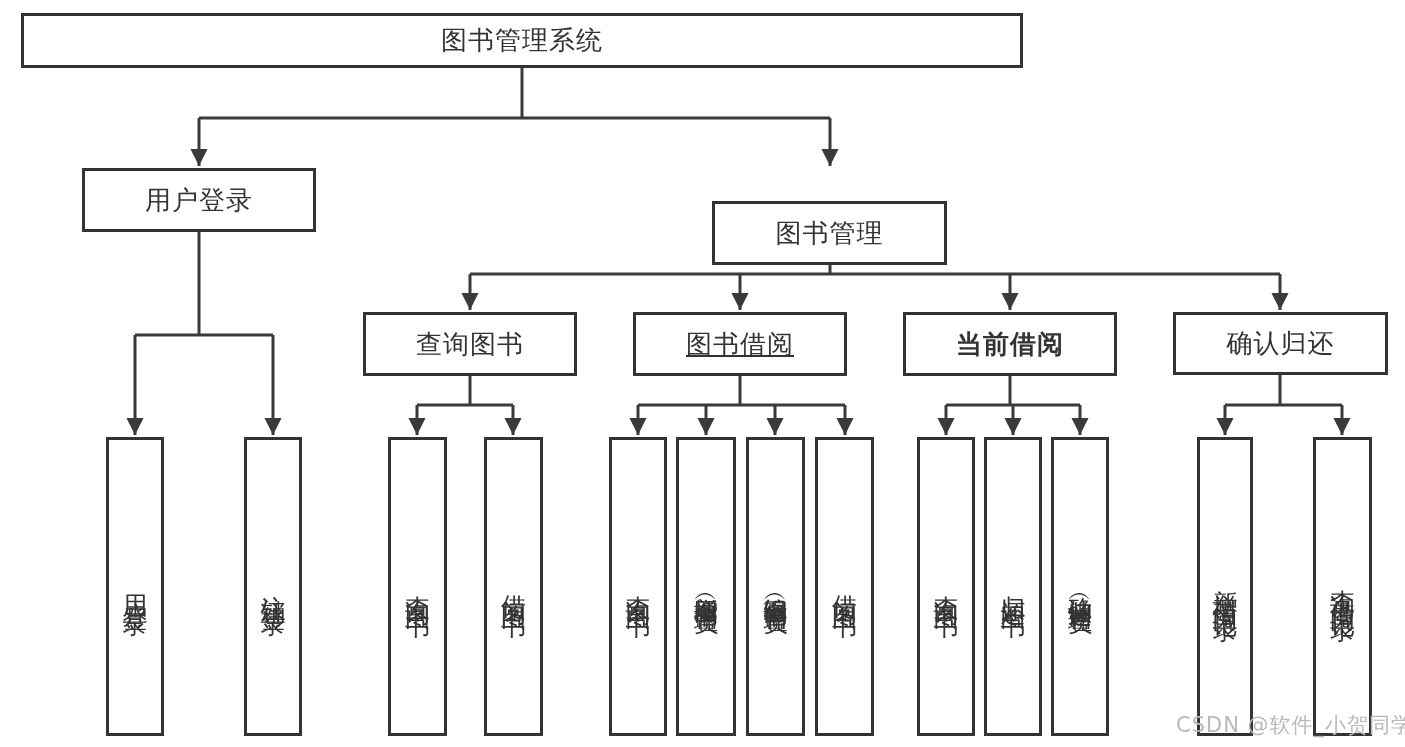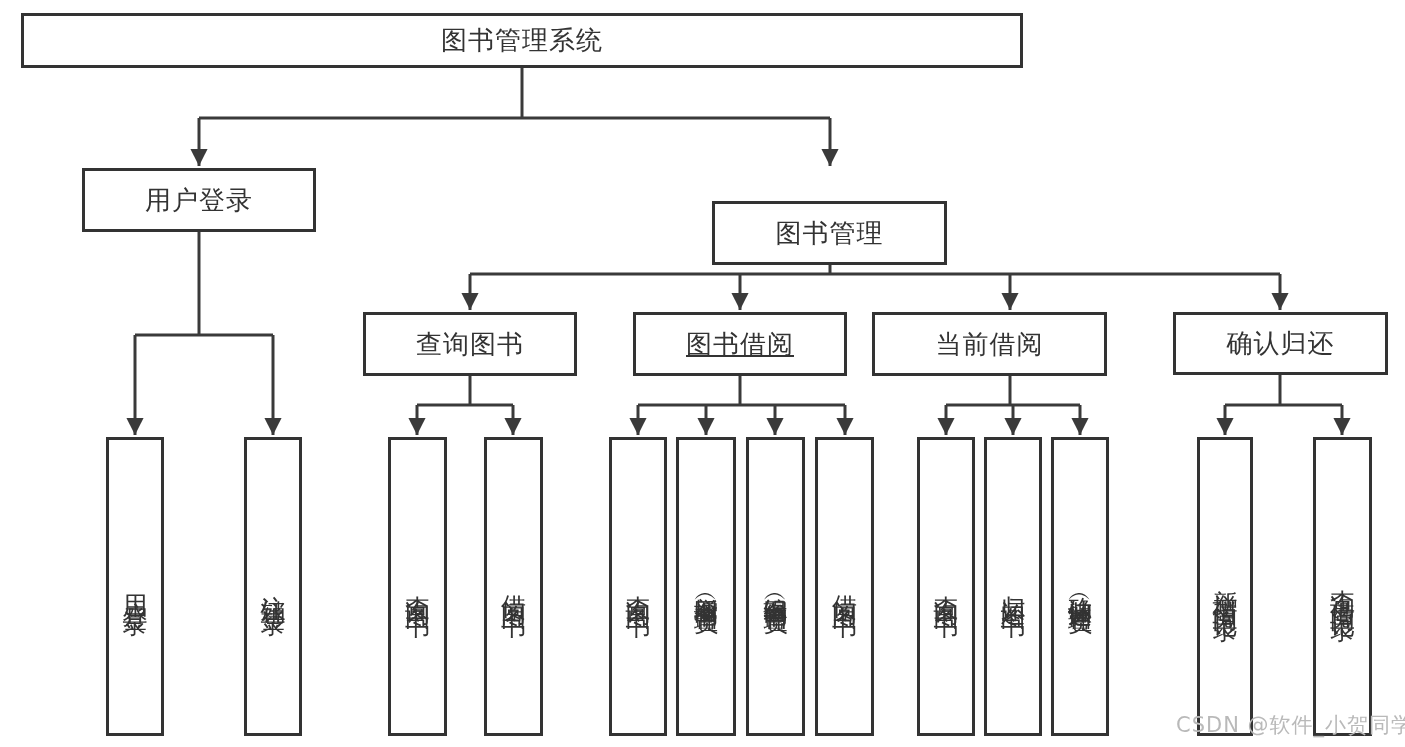--- a/index.html
+++ b/index.html
@@ -23,21 +23,21 @@
     font-size:25px; letter-spacing:6px; line-height:1;
   }
   .leaf-long { letter-spacing:2px; font-size:24px; }
 
   
   .n-root          { left:21px;   top:13px;  width:1002px; height:55px; }
   .n-user-login    { left:82px;   top:168px; width:234px;  height:64px; }
   .n-book-mgmt     { left:712px;  top:168px; width:235px;  height:64px;margin-top:33px; }
   .n-new-rec       { left:363px;  top:312px; width:214px;  height:64px; }
   .n-book-borrow   { left:633px;  top:312px; width:214px;  height:64px;text-decoration:underline; }
-  .n-cur-borrow    { left:872px;  top:312px; width:235px;  height:64px; }
+  .n-cur-borrow    { left:903px;  top:312px; width:214px;  height:64px;font-weight:bold; }
   .n-borrow-rec    { left:1173px; top:312px; width:215px;  height:63px; }
 
   .leaf-1  { left:106px;  top:437px; width:58px; height:299px; }
   .leaf-2  { left:244px;  top:437px; width:58px; height:299px; }
   .leaf-3  { left:388px;  top:437px; width:59px; height:299px; }
   .leaf-4  { left:484px;  top:437px; width:59px; height:299px; }
   .leaf-5  { left:609px;  top:437px; width:58px; height:299px; }
   .leaf-6  { left:676px;  top:437px; width:60px; height:299px; }
   .leaf-7  { left:746px;  top:437px; width:59px; height:299px; }
   .leaf-8  { left:815px;  top:437px; width:59px; height:299px; }

